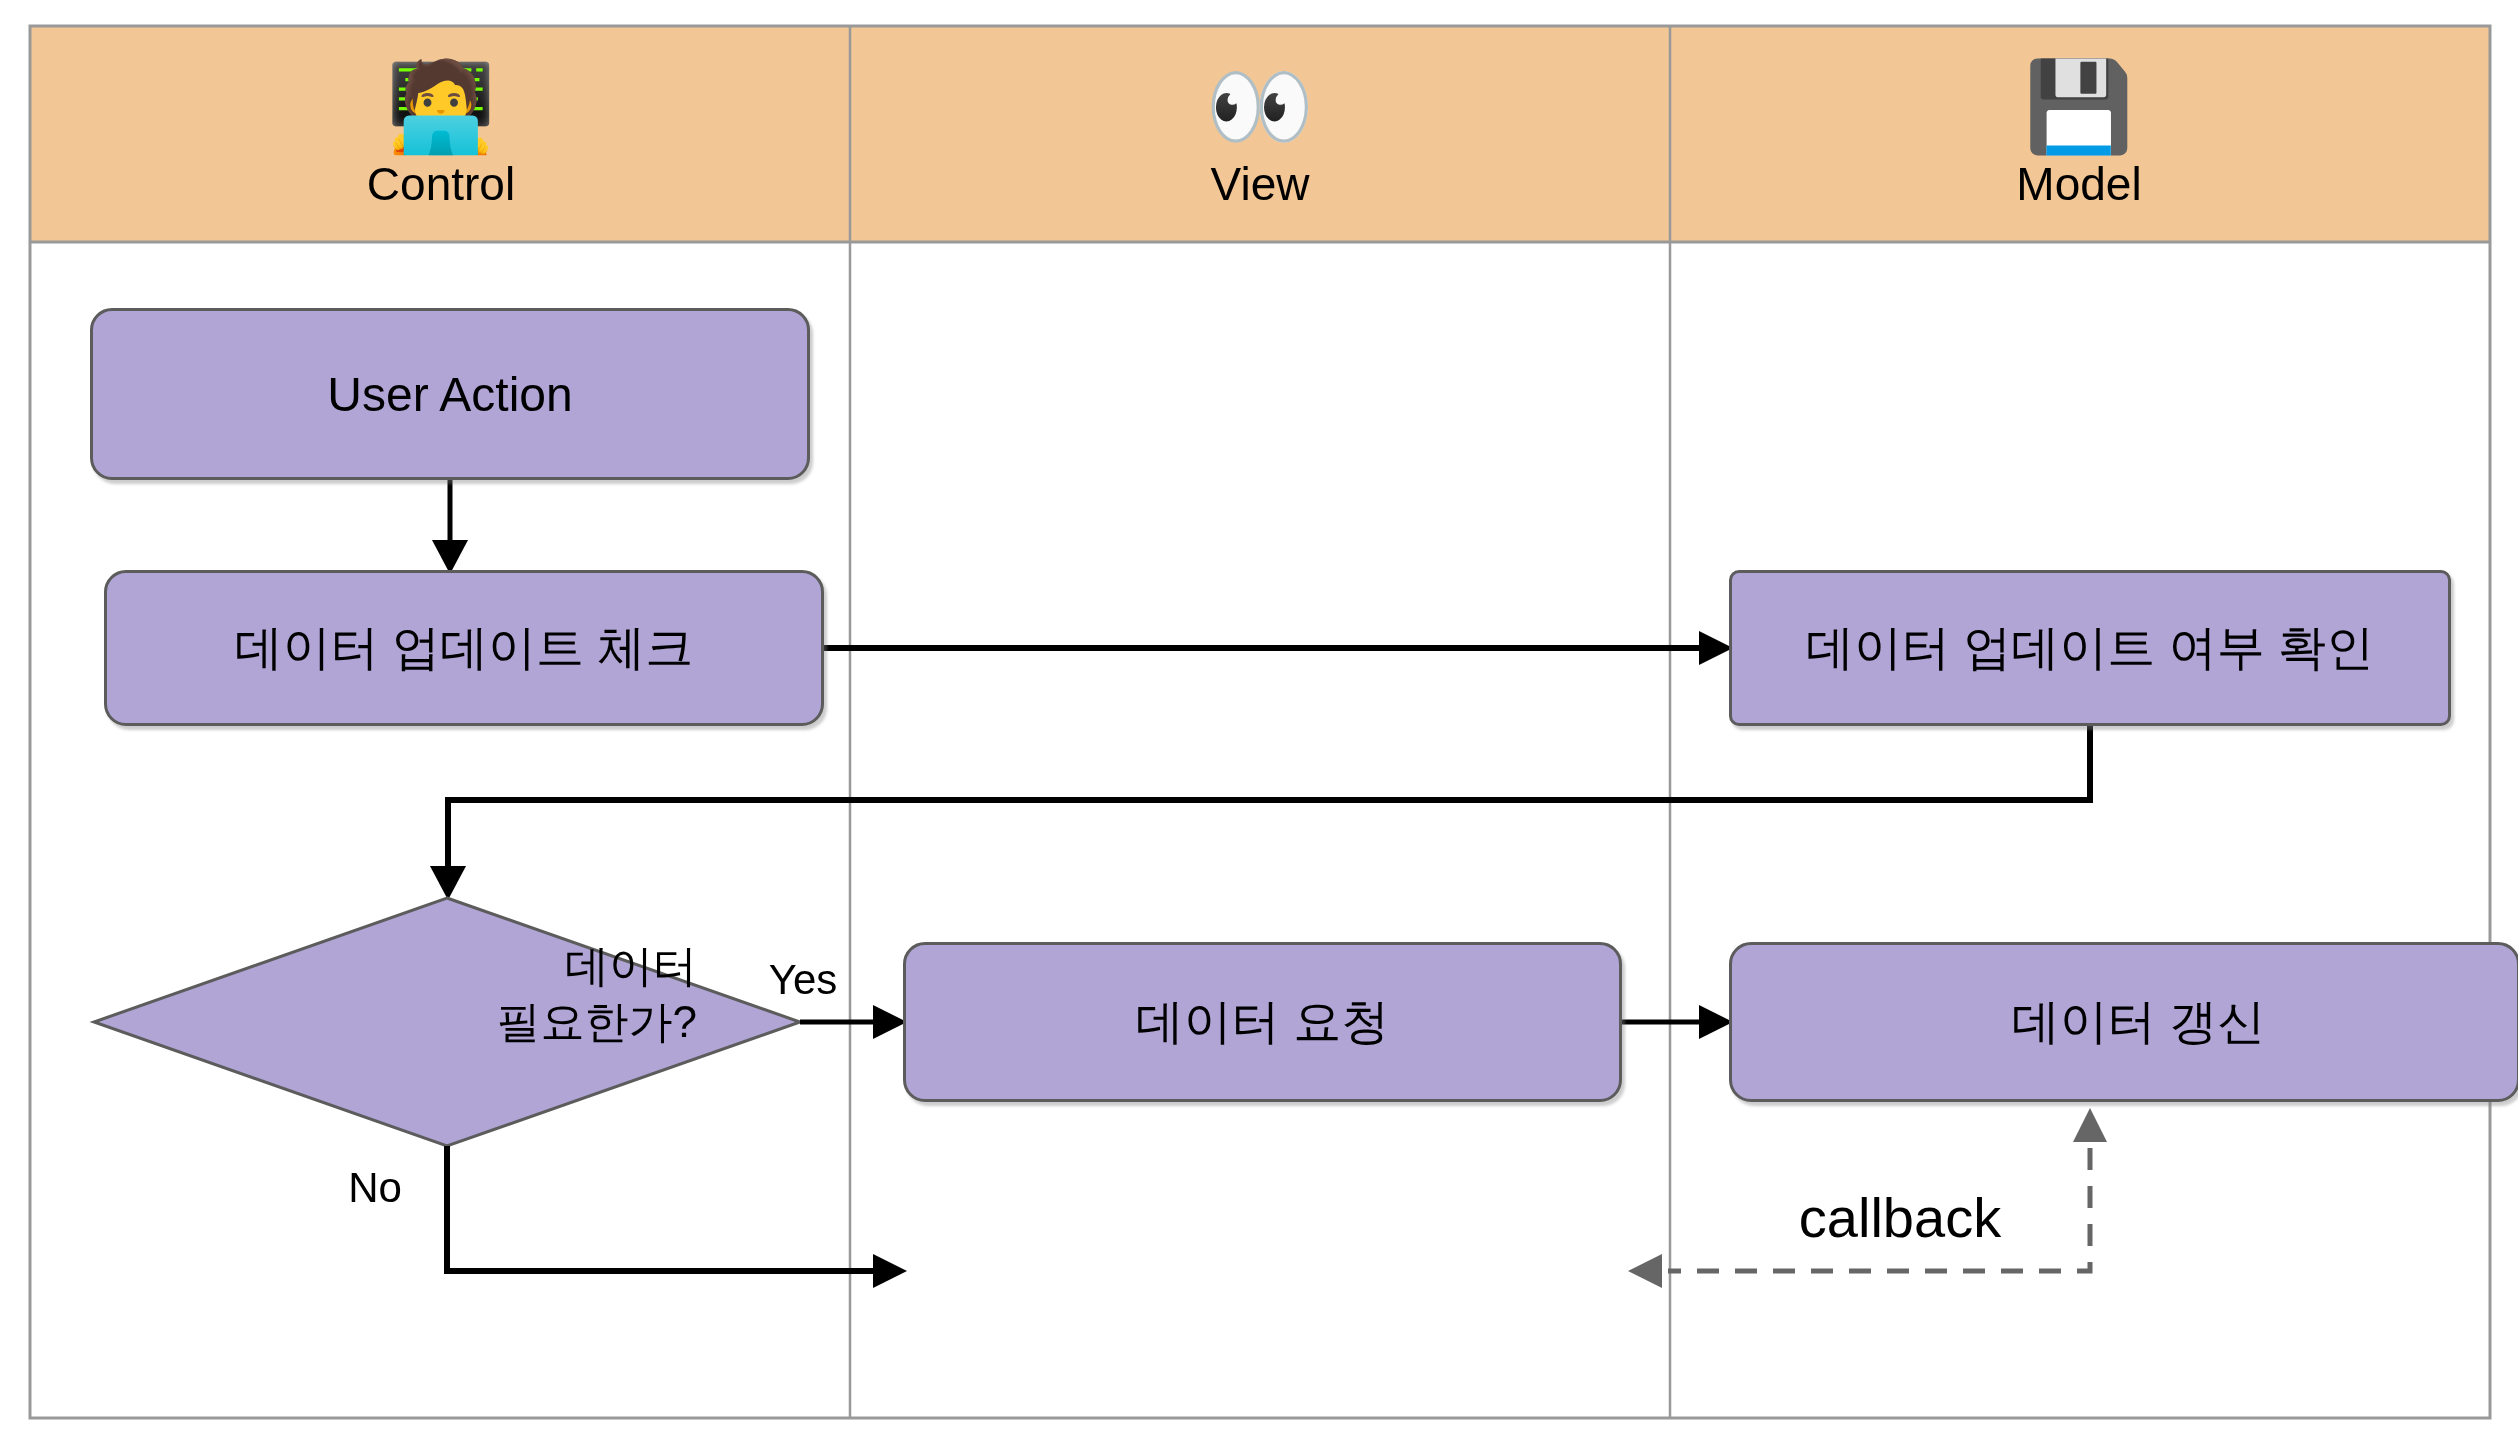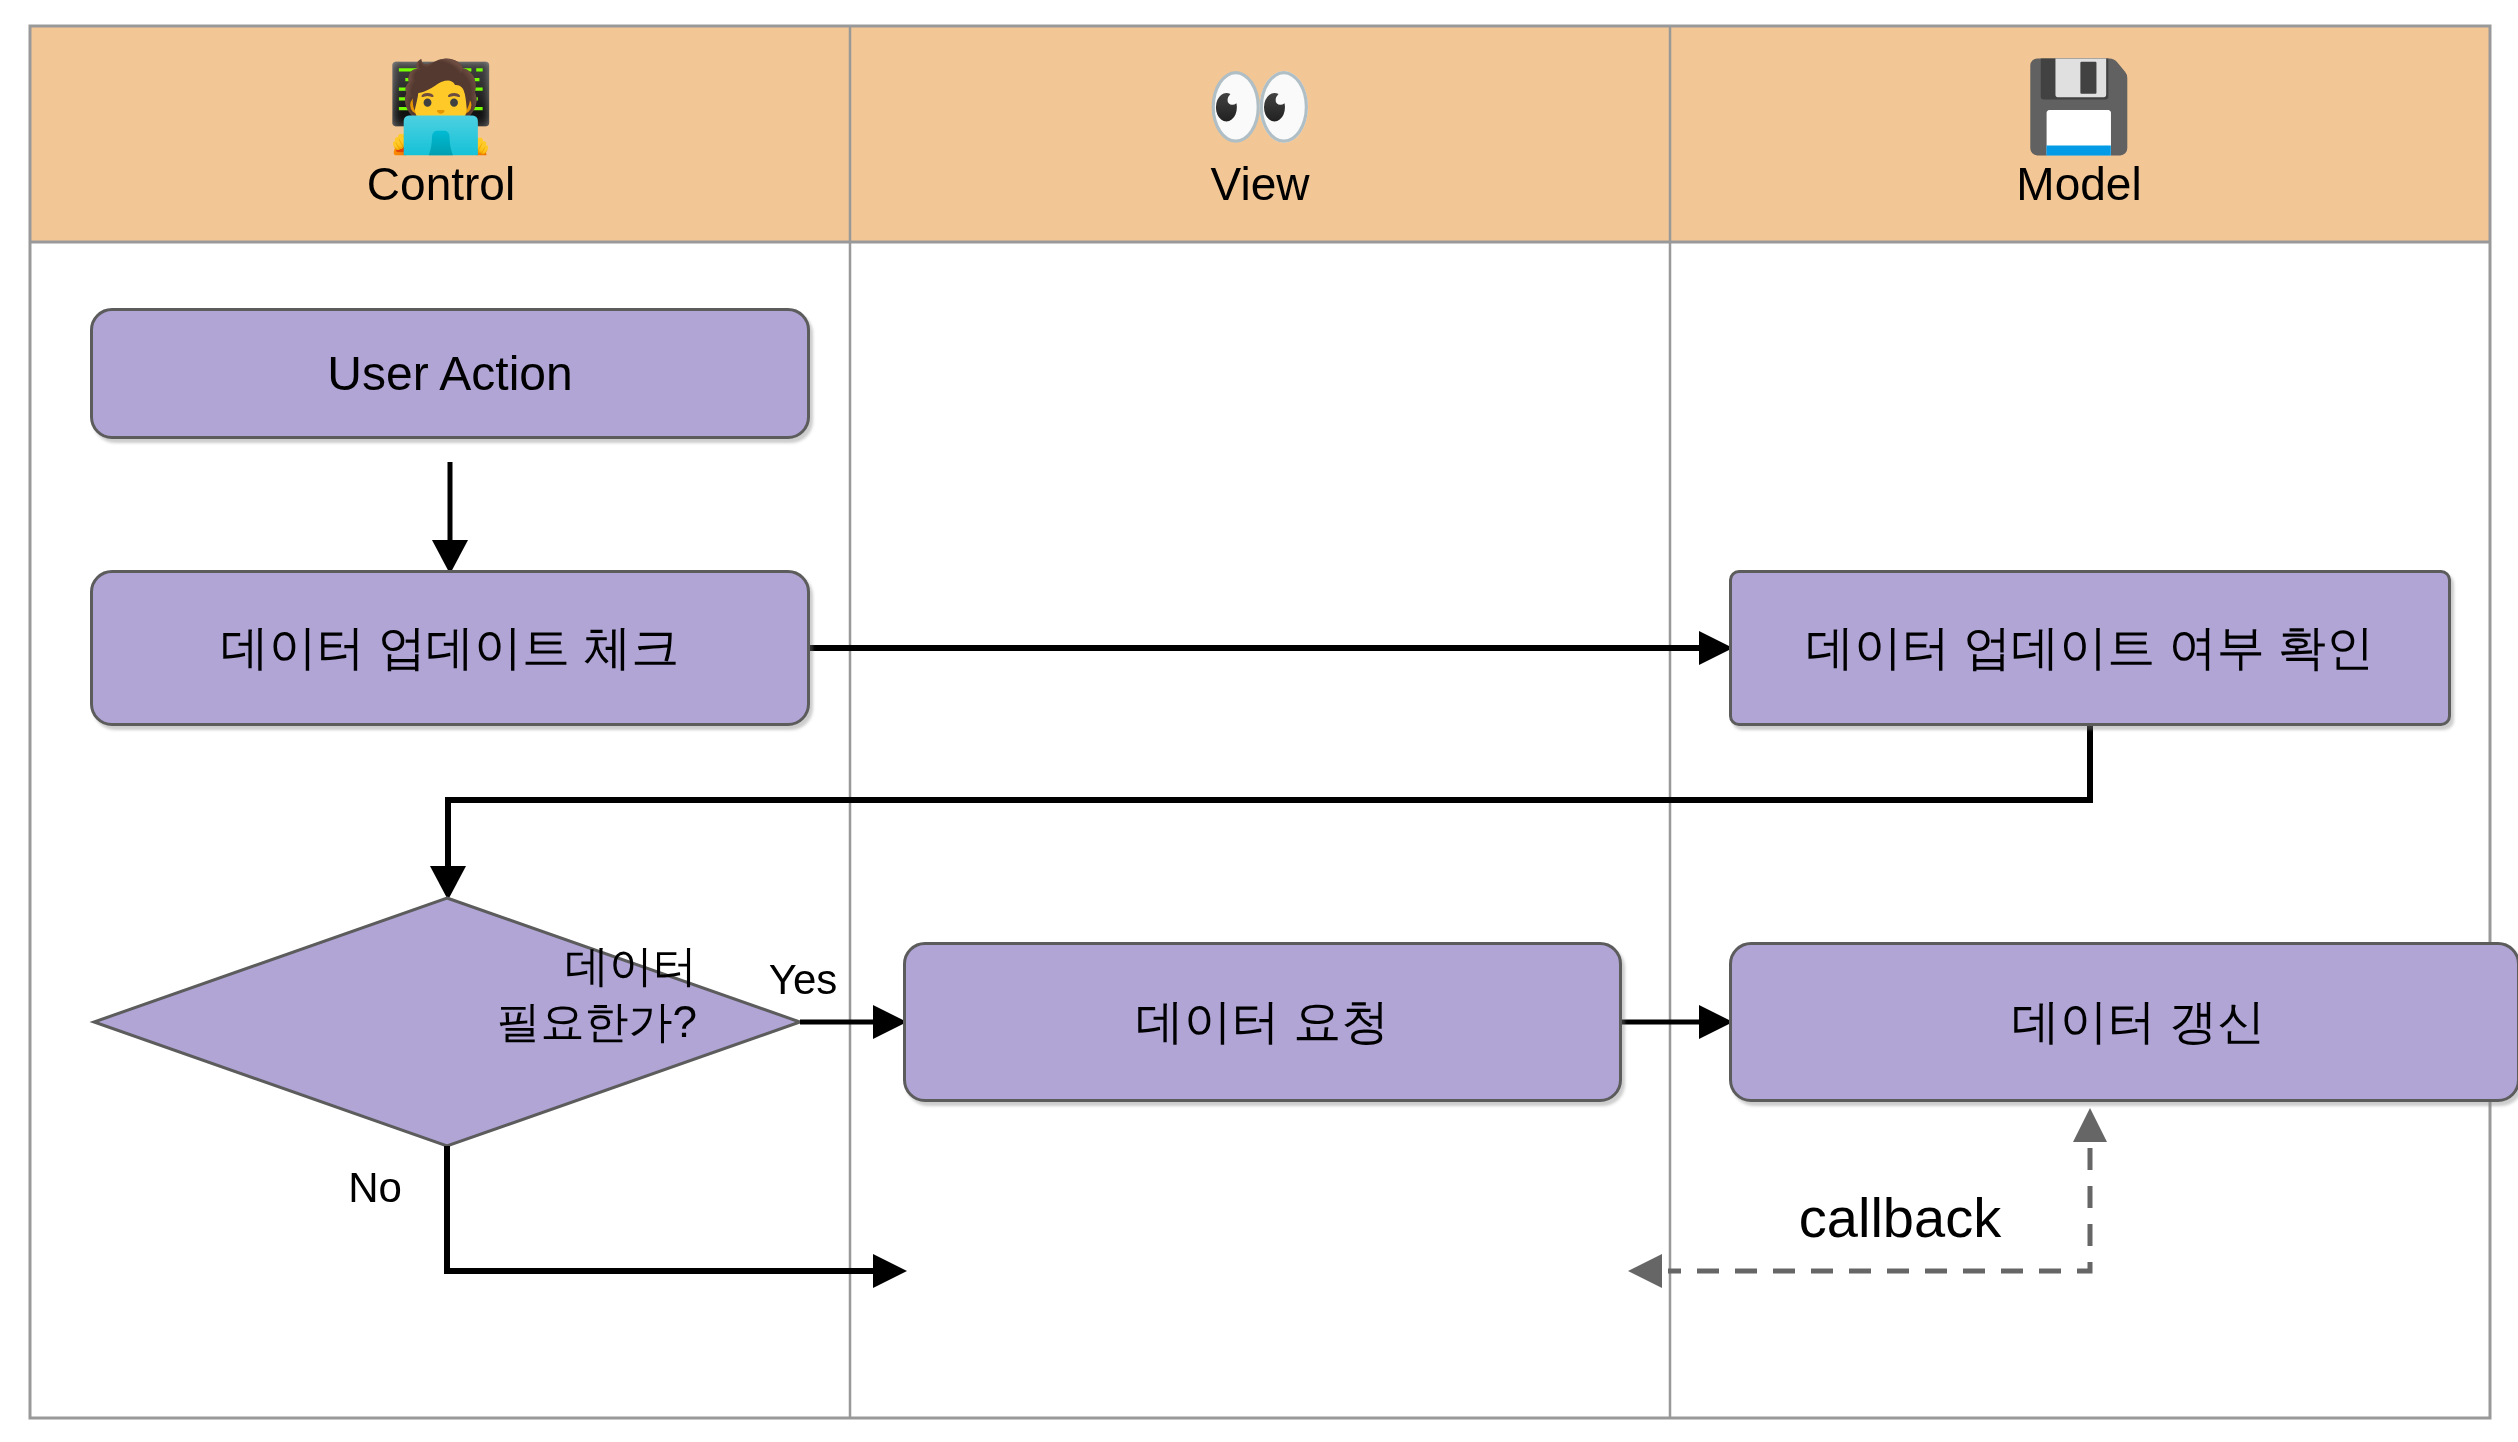--- a/index.html
+++ b/index.html
@@ -87,23 +87,23 @@
   </div>
   <div class="hdr-cell" style="left:850px;width:820px;">
     <span class="hdr-emoji">👀</span>
     <span class="hdr-label">View</span>
   </div>
   <div class="hdr-cell" style="left:1670px;width:818px;">
     <span class="hdr-emoji">💾</span>
     <span class="hdr-label">Model</span>
   </div>
 
-  <div class="node" style="left:90px;top:308px;width:720px;height:131px;">User Action</div>
+  <div class="node" style="left:90px;top:308px;width:720px;height:172px;">User Action</div>
 
-  <div class="node" style="left:90px;top:570px;width:720px;height:156px;">데이터 업데이트 체크</div>
+  <div class="node" style="left:104px;top:570px;width:720px;height:156px;">데이터 업데이트 체크</div>
 
   <div class="node" style="left:1729px;top:570px;width:722px;height:156px;border-radius:10px;">데이터 업데이트 여부 확인</div>
 
   <div class="node" style="left:903px;top:942px;width:719px;height:160px;">데이터 요청</div>
 
   <div class="node" style="left:1729px;top:942px;width:791px;height:160px;padding-left:28px;">데이터 갱신</div>
 
 
   <div class="diamond-text">
     <div>데이터</div>

